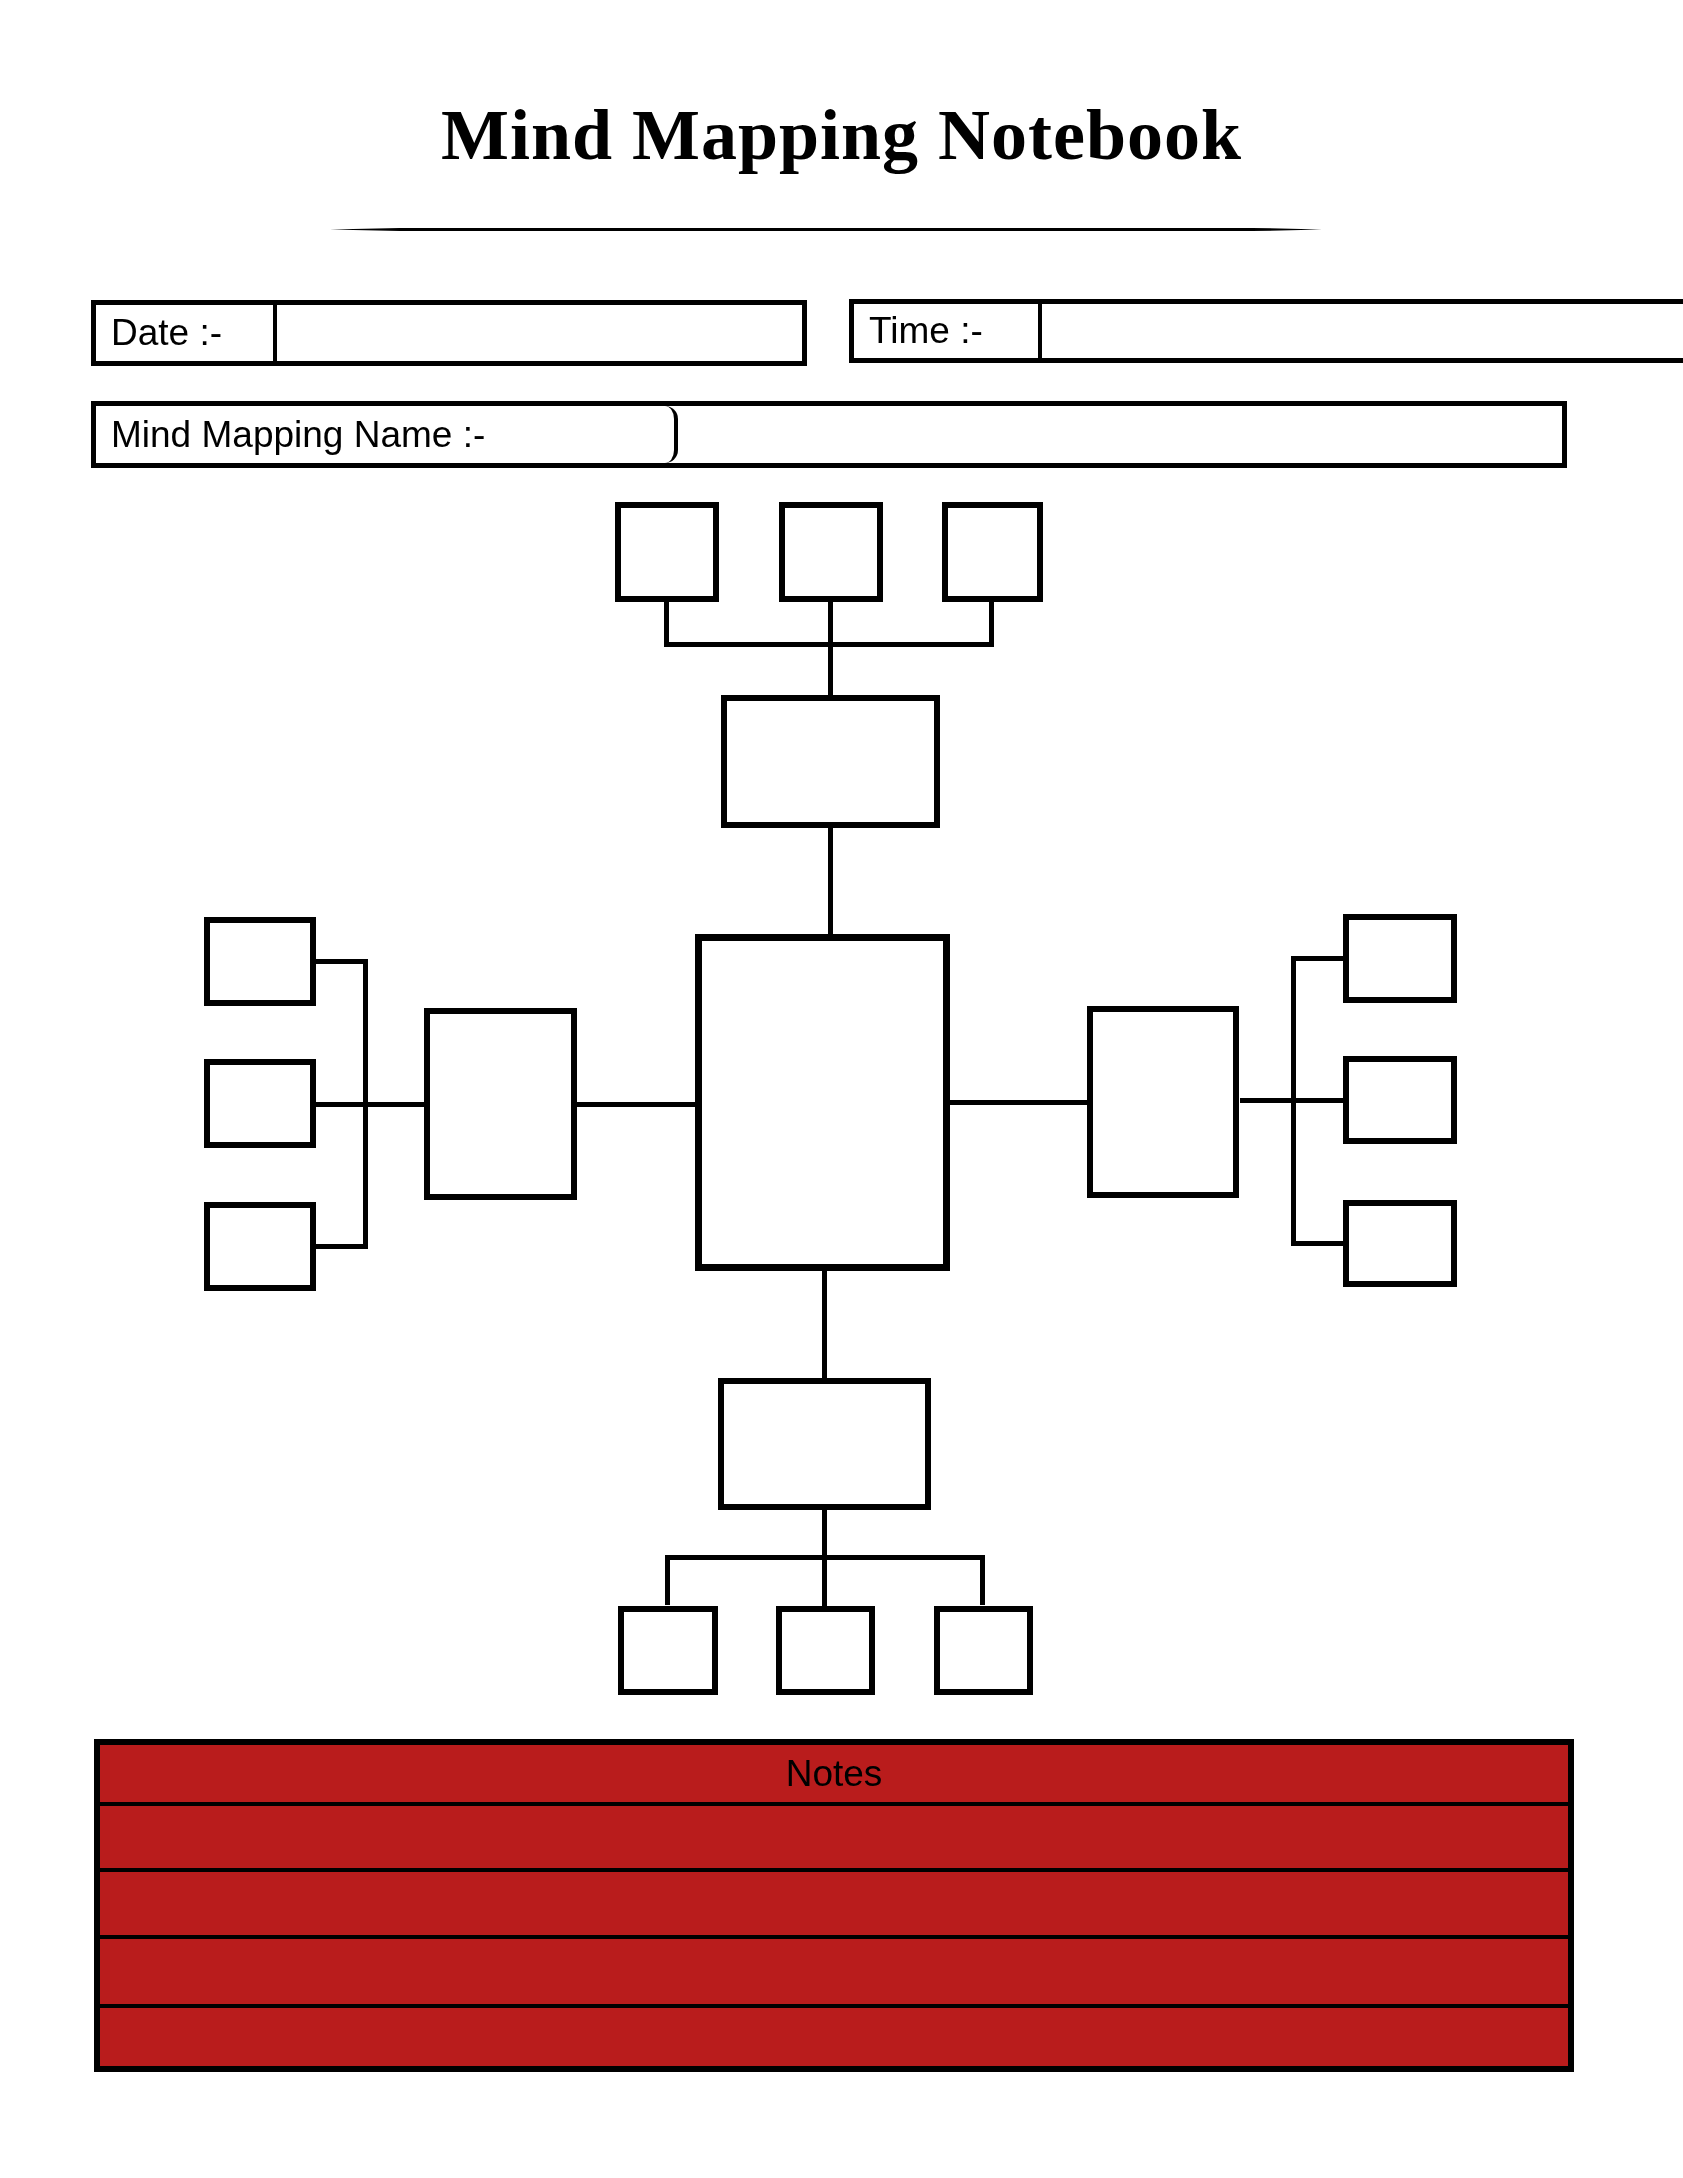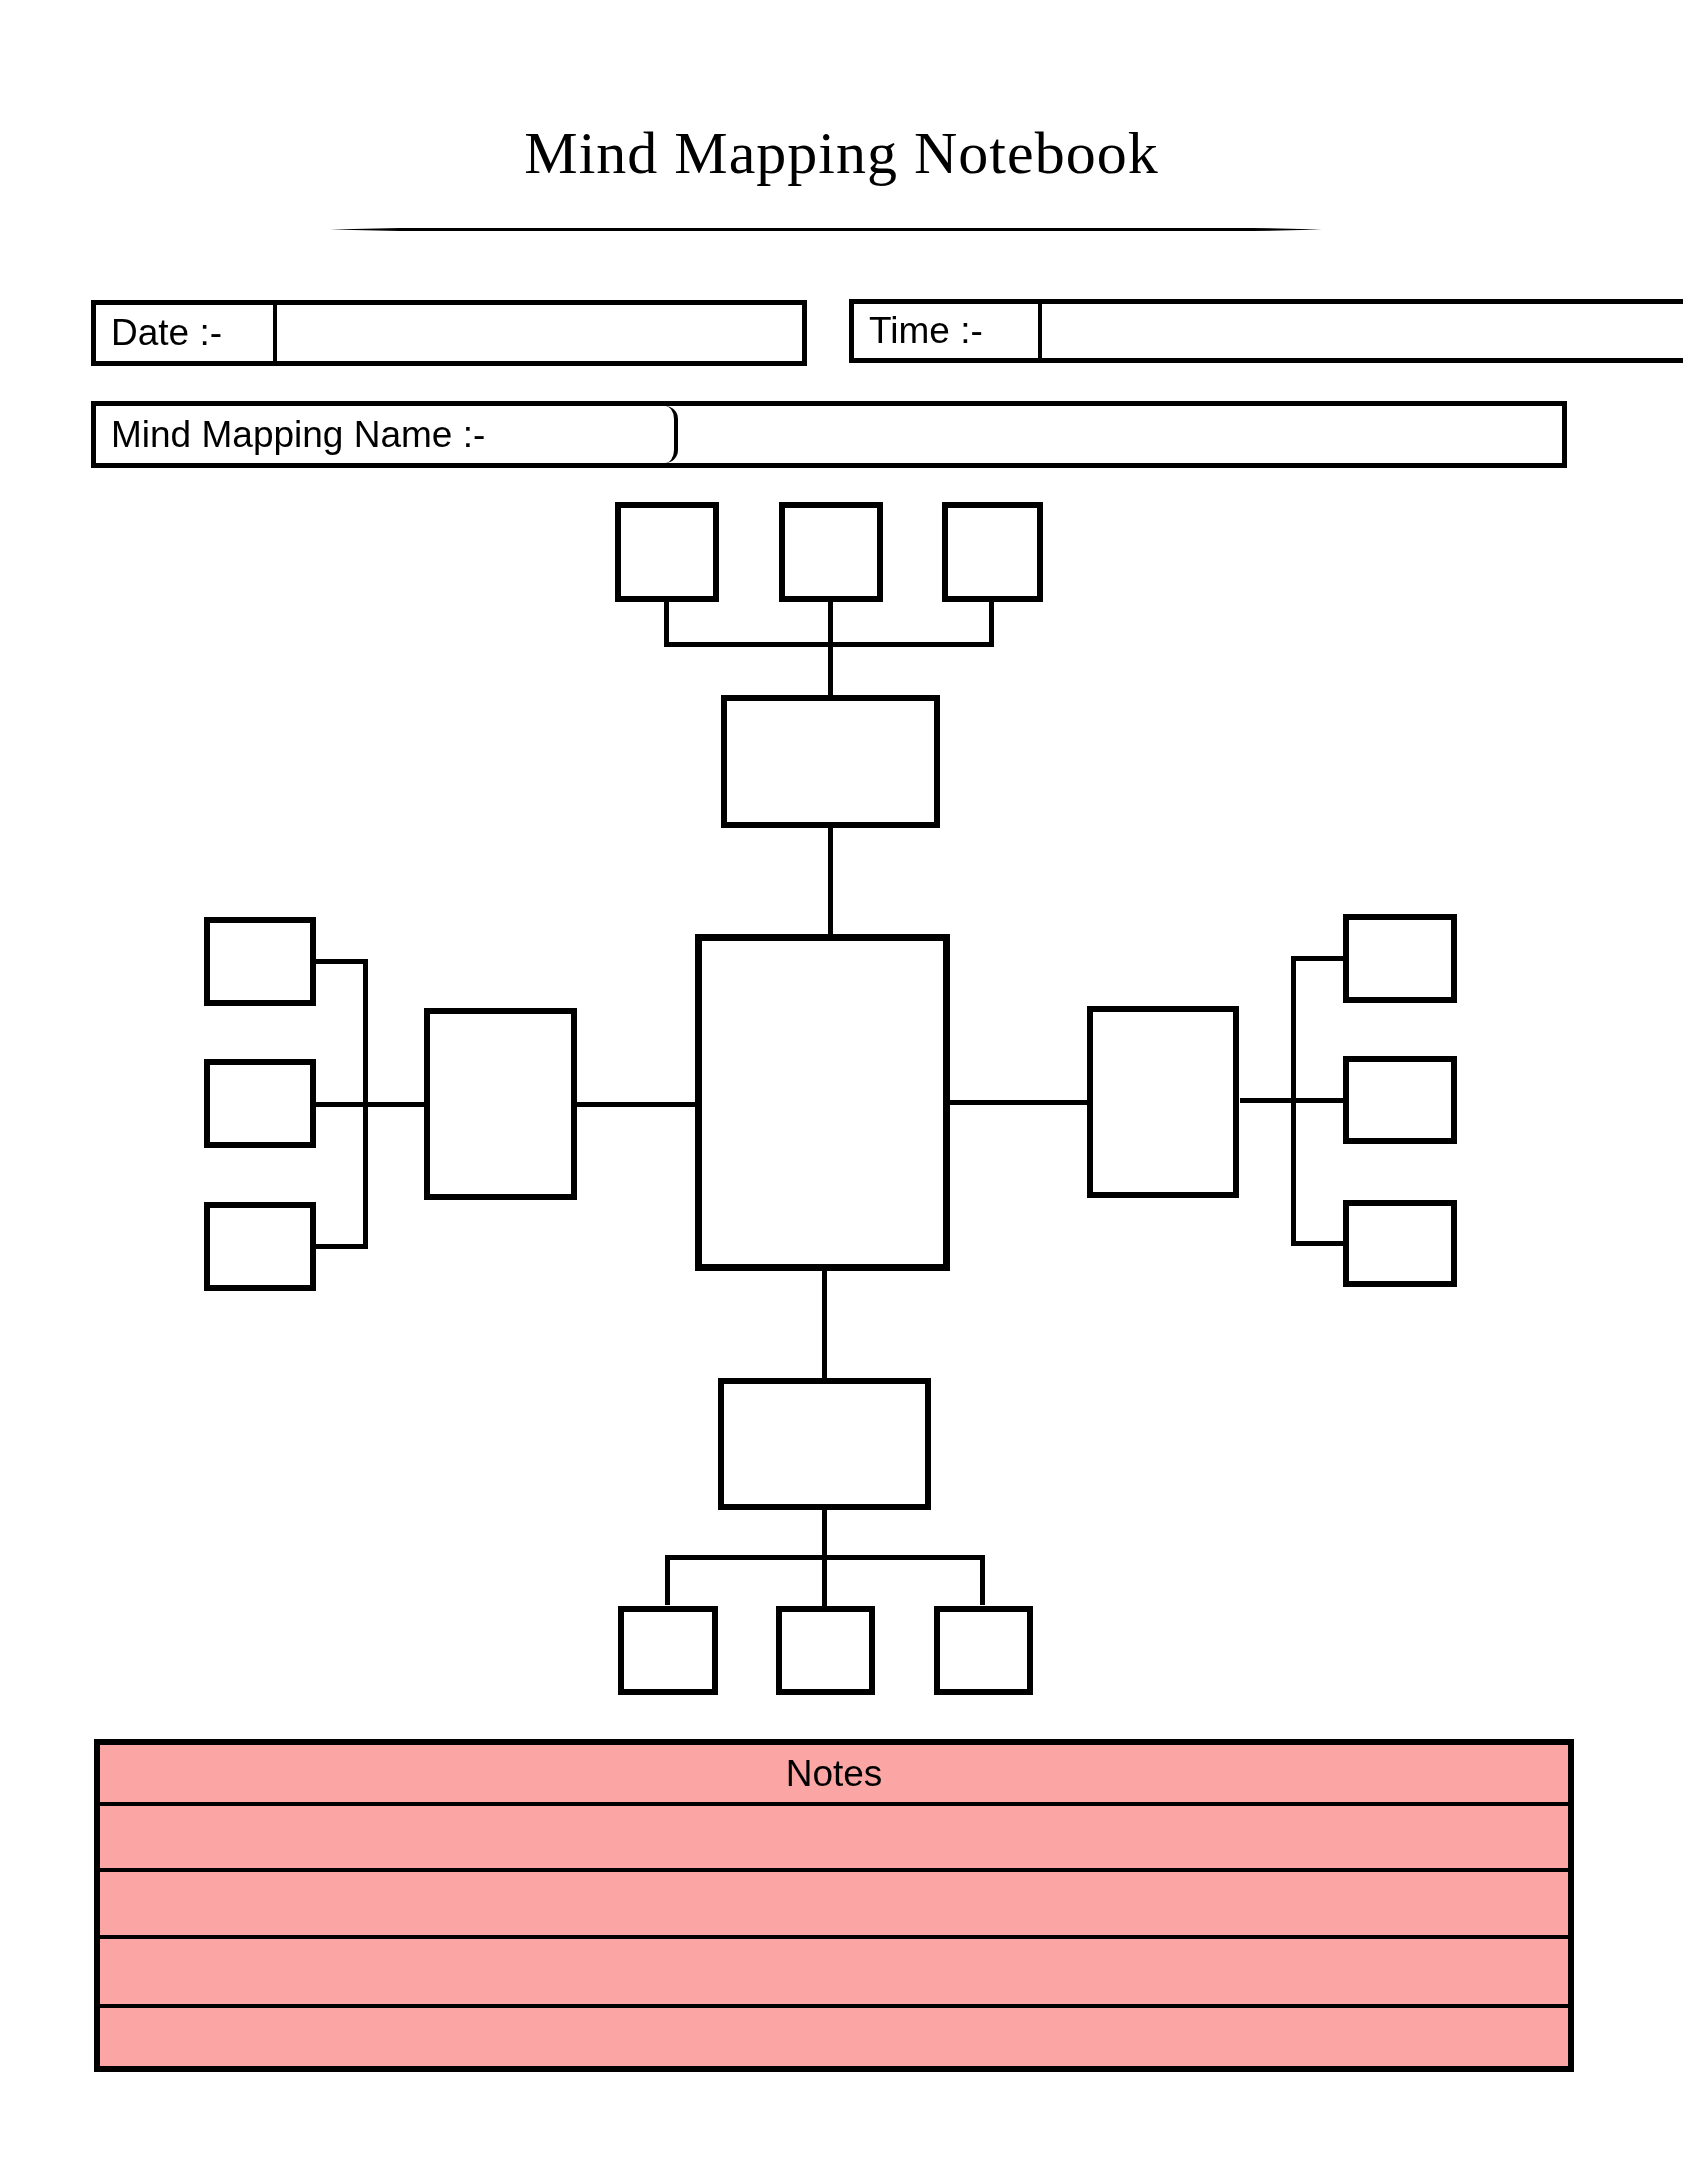--- a/index.html
+++ b/index.html
@@ -1,43 +1,43 @@
 <!DOCTYPE html>
 <html><head>
 <meta charset="utf-8">
 <style>
   html,body{margin:0;padding:0;background:#ffffff;}
   .page{
     position:relative;width:1683px;height:2178px;background:#ffffff;
     font-family:"Liberation Sans",sans-serif;color:#000;overflow:hidden;
   }
   .title{
-    position:absolute;left:0;top:84px;width:100%;text-align:center;
-    font-family:"Liberation Serif",serif;font-weight:normal;font-size:60px;
+    position:absolute;left:0;top:66px;width:100%;text-align:center;
+    font-family:"Liberation Serif",serif;font-weight:bold;font-size:72px;
     letter-spacing:1px;line-height:139px;white-space:nowrap;
   }
   .title-rule{
     position:absolute;left:330px;top:227px;width:992px;height:5px;background:#000;
     clip-path:polygon(0% 50%,7% 18%,93% 18%,100% 50%,93% 82%,7% 82%);
   }
   .field{
     position:absolute;display:flex;border:5px solid #000;background:#fff;
     box-sizing:border-box;
   }
   .field .flabel{
     box-sizing:border-box;border-right:4px solid #000;display:flex;align-items:center;
     padding-left:15px;font-size:37px;white-space:nowrap;
   }
   .field .fvalue{flex:1;}
   .box{position:absolute;border:6px solid #000;background:#fff;box-sizing:border-box;}
   .box.central{border-width:7px;}
   .cline{position:absolute;background:#000;}
   .notes{
     position:absolute;left:94px;top:1739px;width:1480px;height:333px;
-    border:6px solid #000;box-sizing:border-box;display:flex;flex-direction:column;background:#fca5a5;
+    border:6px solid #000;box-sizing:border-box;display:flex;flex-direction:column;background:#b91c1c;
   }
   .nheader{
     box-sizing:border-box;height:61px;border-bottom:4px solid #000;
     display:flex;align-items:center;justify-content:center;font-size:37px;
   }
   .nrow{box-sizing:border-box;border-bottom:4px solid #000;}
   .nrow.r2{height:66px;}
   .nrow.r3{height:67px;}
   .nrow.r4{height:69px;}
   .nrow.r5{flex:1;border-bottom:none;}

